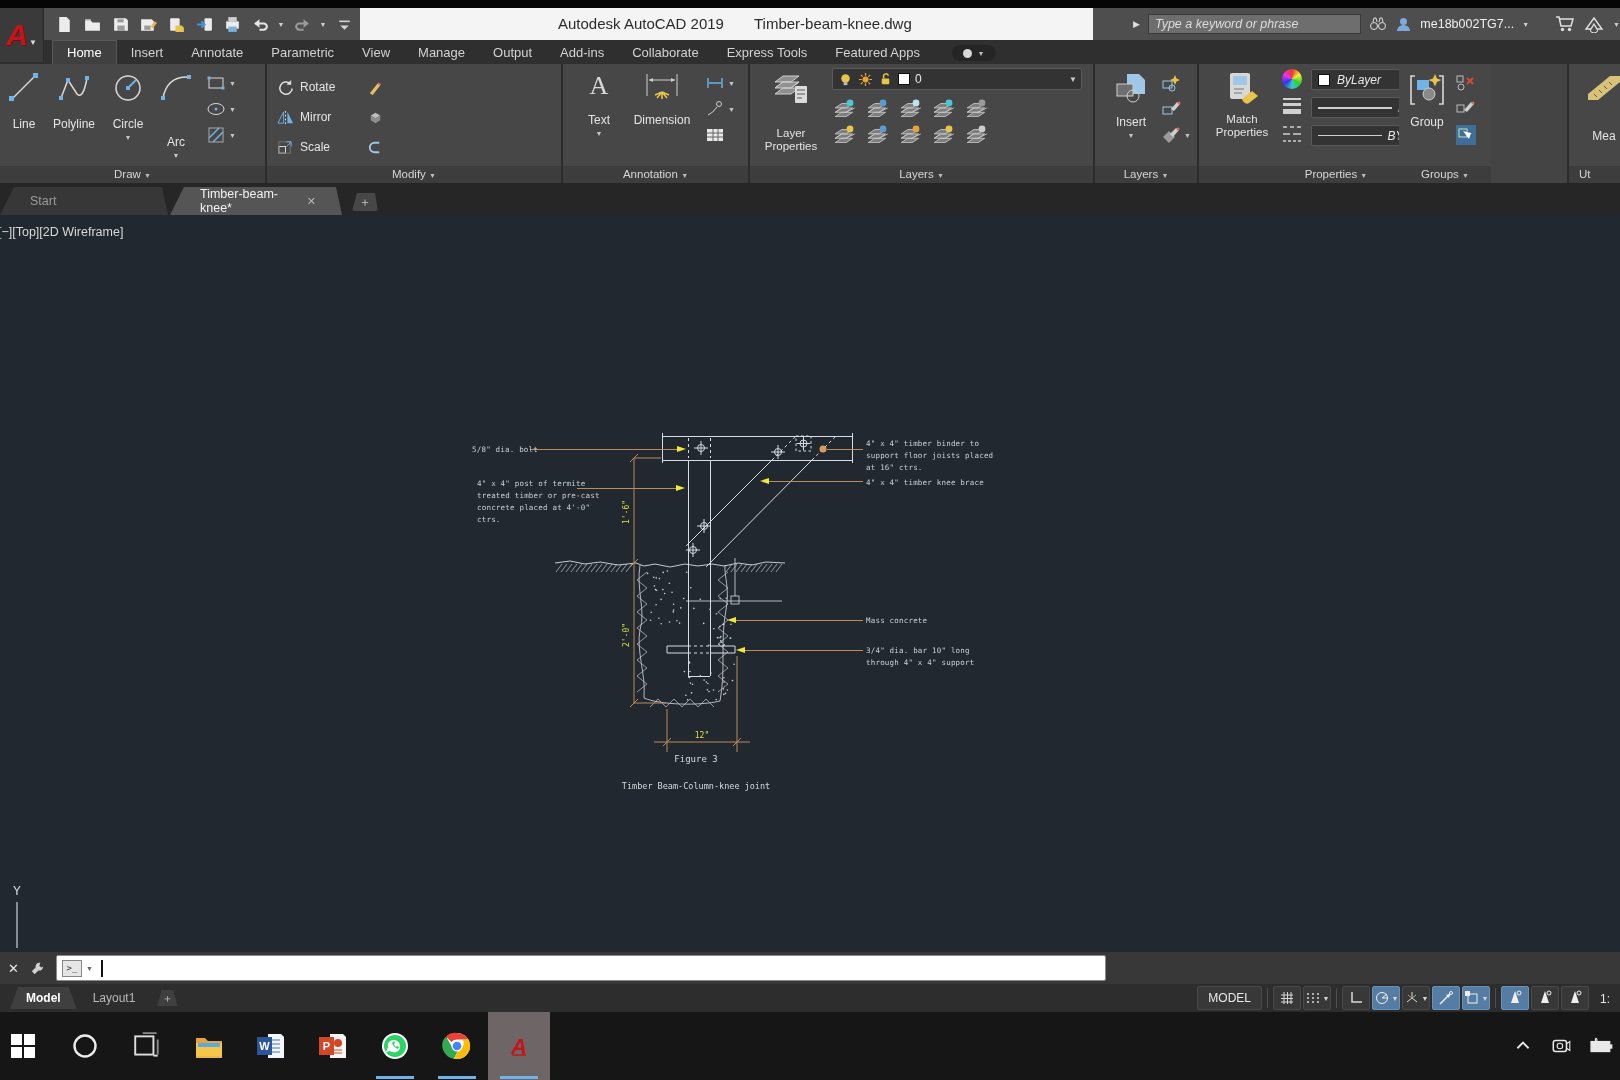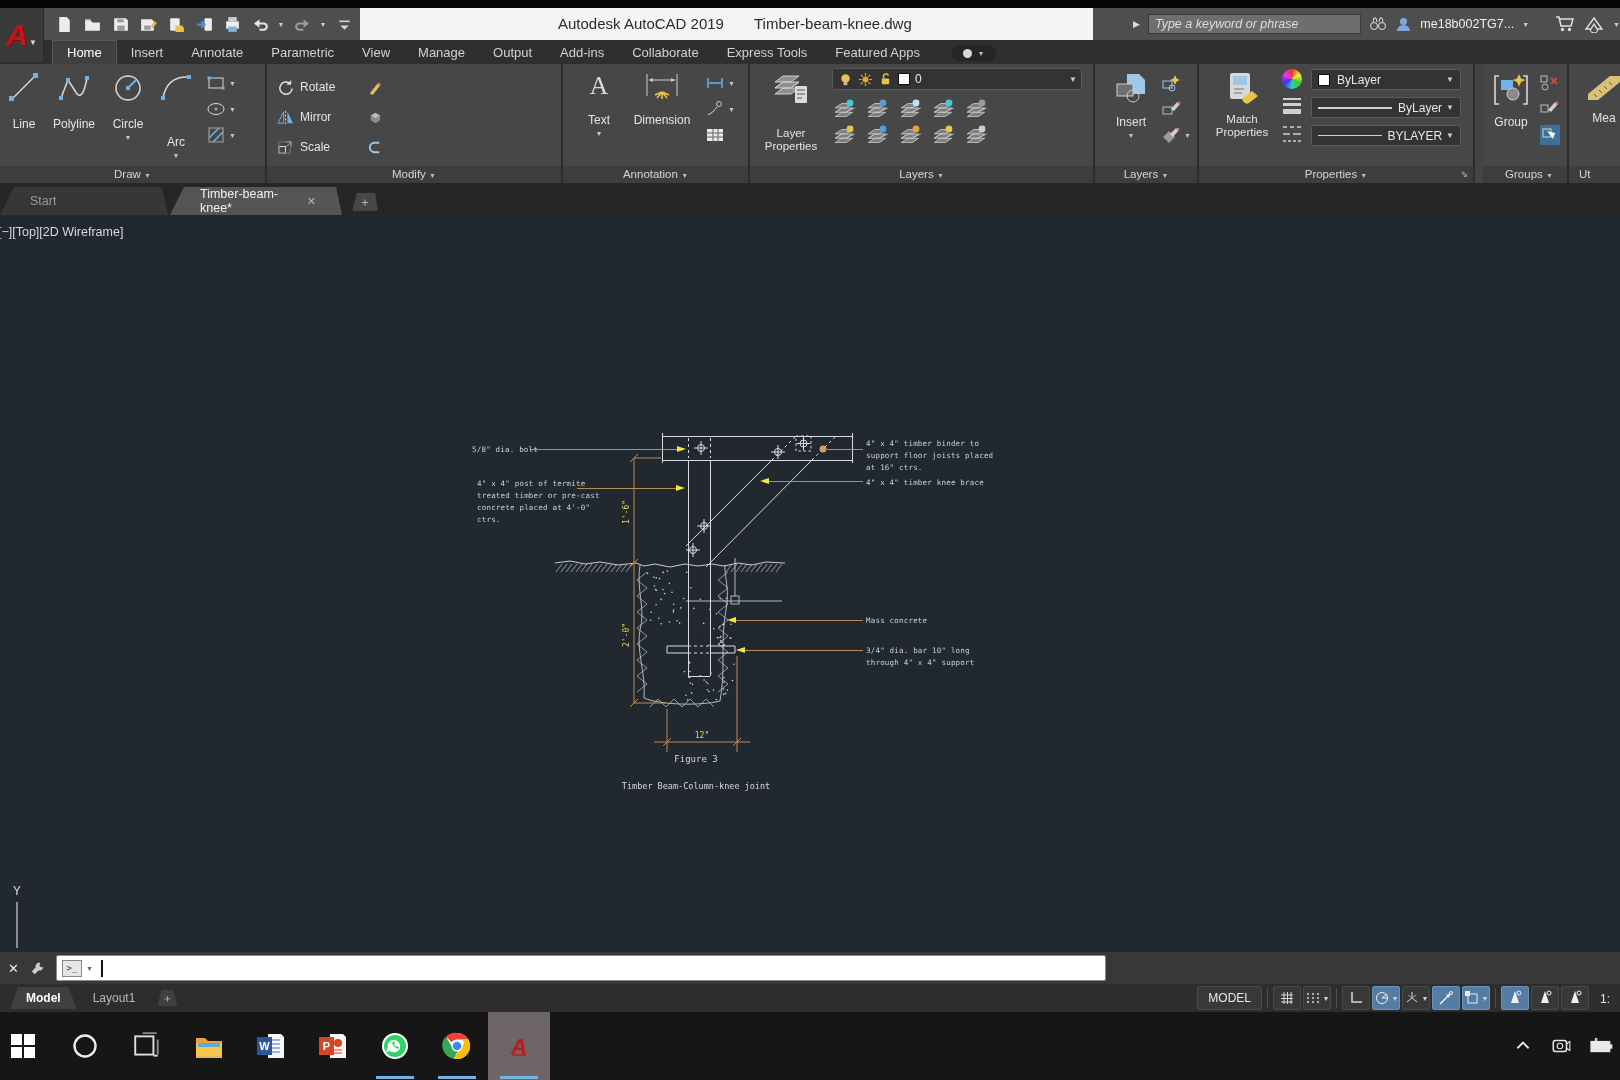--- a/index.html
+++ b/index.html
@@ -876,21 +876,21 @@
         </div>
         <div style="display:flex;flex-direction:column;gap:6px;align-items:center;">
           <div class="colorwheel"></div>
           <svg width="22" height="22">
               <use href="#s-lwt"></use>
             </svg>
           <svg width="22" height="22">
               <use href="#s-ltype"></use>
             </svg>
         </div>
-        <div style="display:flex;flex-direction:column;gap:7px;">
+        <div style="display:flex;flex-direction:column;gap:7px;font-style:italic;">
           <div class="combo" style="width:150px;height:21px;padding:0 2px 0 6px;gap:7px;">
             <span class="swatch"></span>
             <span style="font-size:12px">ByLayer</span>
             <span class="dd">▼</span>
           </div>
           <div class="combo" style="width:150px;height:21px;padding:0 2px 0 6px;">
             <span style="flex:1;height:2px;background:#cfcfcf;margin-right:6px"></span>
             <span style="font-size:12px">ByLayer</span>
             <span class="dd">▼</span>
           </div>
@@ -900,21 +900,21 @@
             <span class="dd">▼</span>
           </div>
         </div>
       </div>
       <div class="plabel"><span>Properties</span> <span class="dd">▼</span>
         <span style="position:absolute;right:5px;bottom:1px;font-size:9px;color:#bbb">⇘</span>
       </div>
     </div>
     <div class="psep" style="left:1473px"></div>
 
-    <div class="panel" style="left:1483px;width:92px;">
+    <div class="panel" style="left:1399px;width:92px;">
       <div style="display:flex;padding:6px 0 0 6px;gap:6px;">
         <div class="bigbtn" style="width:44px">
           <svg width="40" height="40">
               <use href="#s-group"></use>
             </svg>
           <span style="margin-top:6px">Group</span>
         </div>
         <div style="display:flex;flex-direction:column;">
           <div class="minirow">
               <span>
@@ -941,21 +941,21 @@
       </div>
       <div class="plabel"><span>Groups</span> <span class="dd">▼</span></div>
     </div>
     <div class="psep" style="left:1567px"></div>
 
     <div class="panel" style="left:1569px;width:51px;">
       <div class="bigbtn" style="width:60px;padding:8px 0 0 10px;">
         <svg width="36" height="30">
             <use href="#s-ruler"></use>
           </svg>
-        <span style="margin-top:10px">Mea</span>
+        <span style="margin-top:28px">Mea</span>
       </div>
       <div class="plabel" style="text-align:left;padding-left:10px;"><span>Ut</span></div>
     </div>
   </div>
 
   <div id="filetabs">
     <div class="ftab start">
       <span>Start</span>
     </div>
     <div class="ftab doc">

